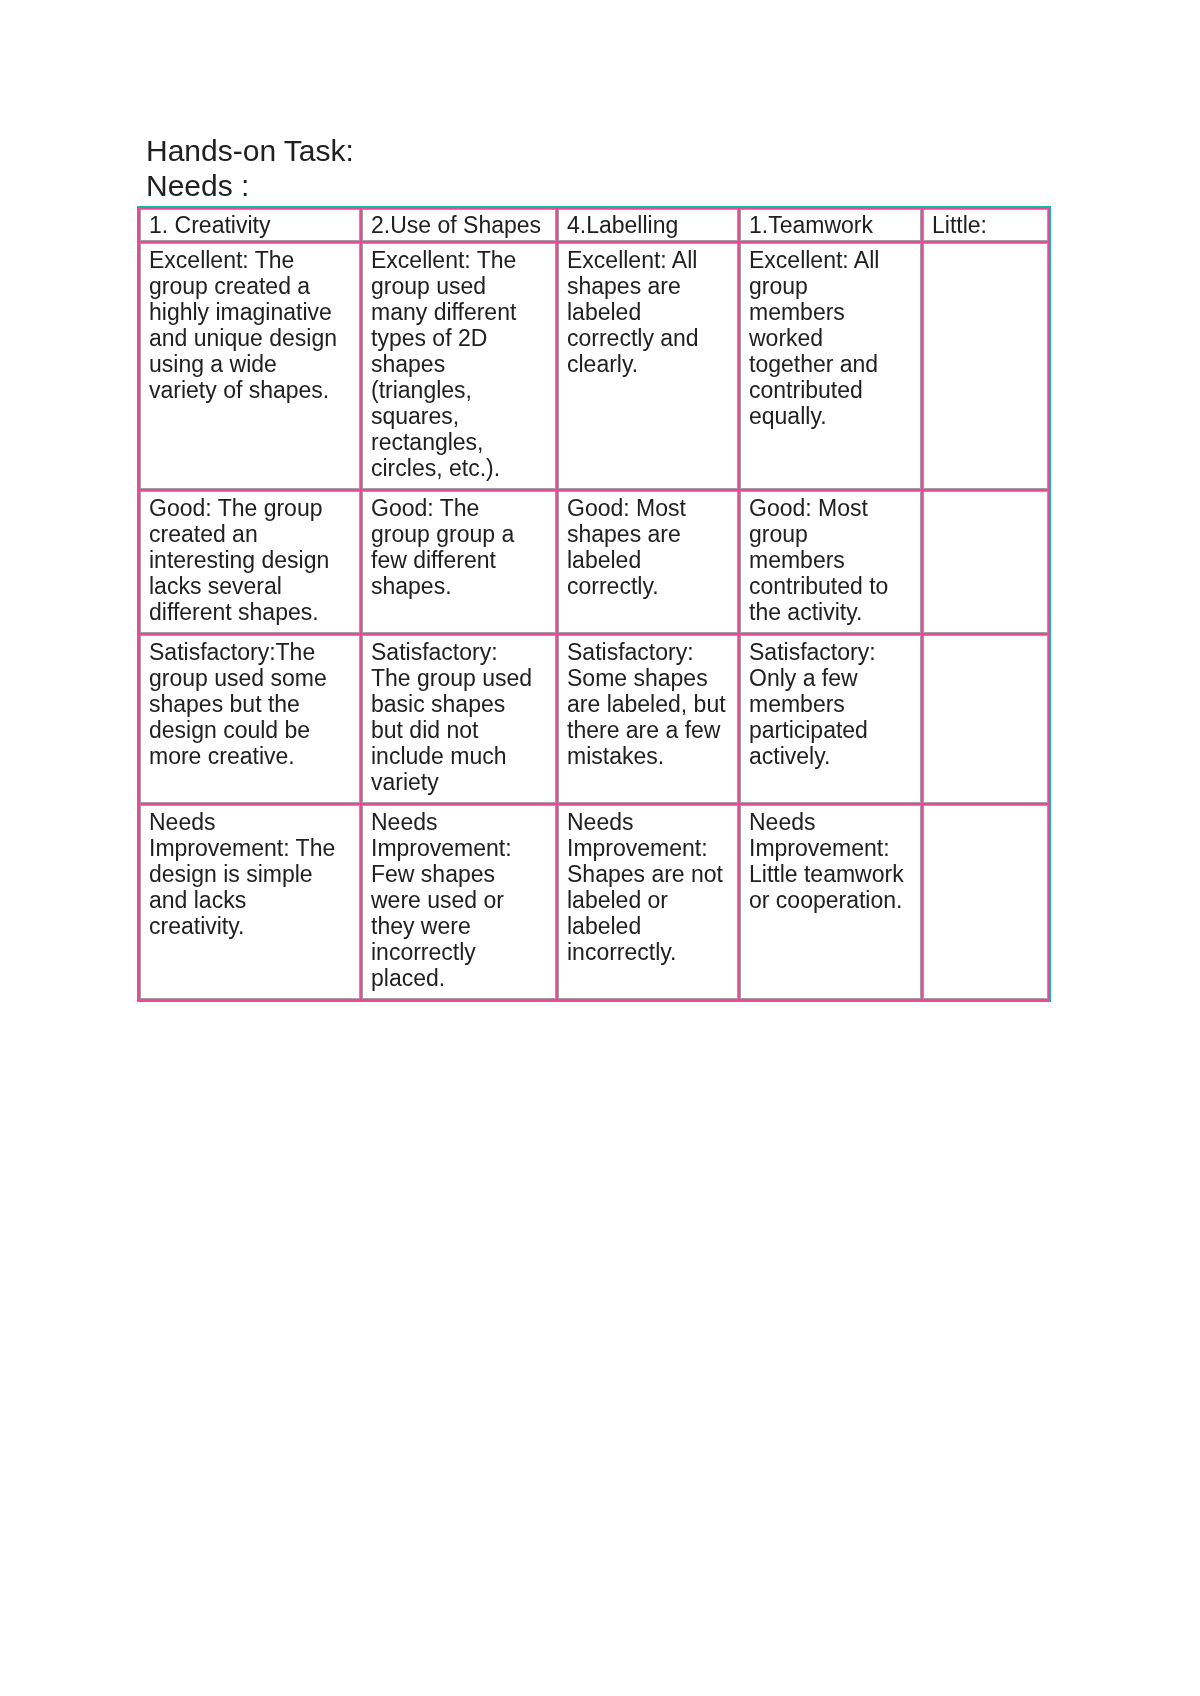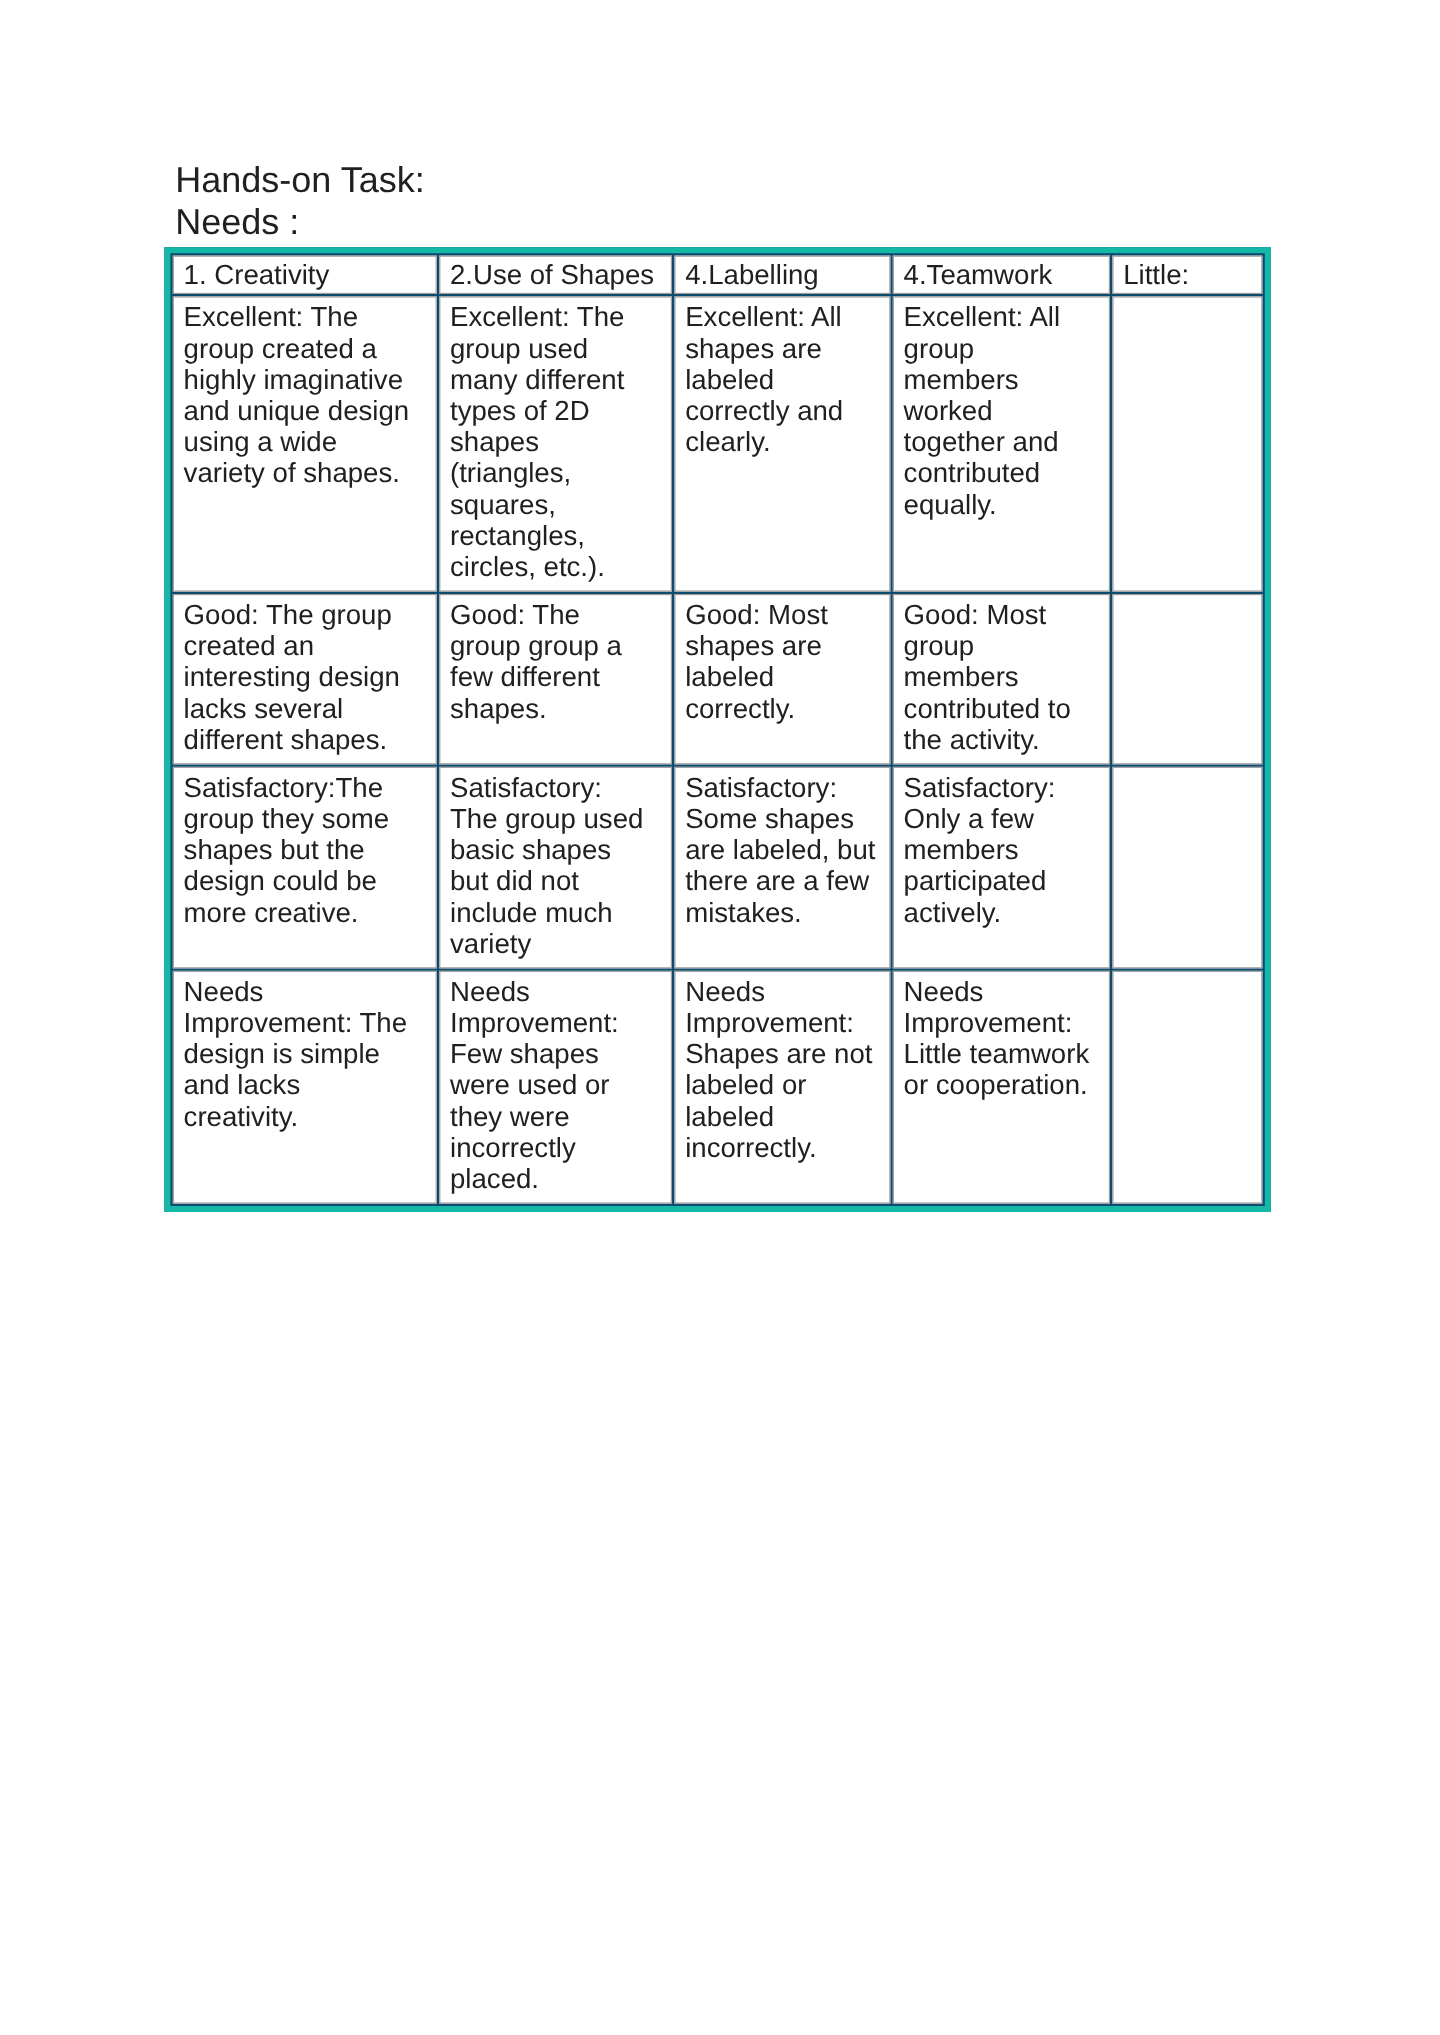--- a/index.html
+++ b/index.html
@@ -29,22 +29,22 @@
     line-height: 35px;
     color: #202020;
   }
   table.rubric {
     position: absolute;
     left: 137px;
     top: 206px;
     table-layout: fixed;
     border-collapse: separate;
     border-spacing: 2px;
-    border: 5px solid #14b8a6;
-    background: #0c4a6e;
+    border: 1px solid #14b8a6;
+    background: #ec4899;
   }
   table.rubric col.c1 { width: 220px; }
   table.rubric col.c2 { width: 194px; }
   table.rubric col.c3 { width: 180px; }
   table.rubric col.c4 { width: 181px; }
   table.rubric col.c5 { width: 125px; }
   table.rubric th,
   table.rubric td {
     box-sizing: border-box;
     border: 1px solid #a0a0a0;
@@ -81,21 +81,21 @@
         <col class="c2">
         <col class="c3">
         <col class="c4">
         <col class="c5">
     </colgroup>
     <thead>
       <tr>
         <th>1. Creativity</th>
         <th>2.Use of Shapes</th>
         <th>4.Labelling</th>
-        <th>4.Teamwork</th>
+        <th>1.Teamwork</th>
         <th>Little:</th>
       </tr>
     </thead>
     <tbody>
       <tr class="row-excellent">
         <td>Excellent: The
 group created a
 highly imaginative
 and unique design
 using a wide
@@ -139,21 +139,21 @@
 correctly.</td>
         <td>Good: Most
 group
 members
 contributed to
 the activity.</td>
         <td></td>
       </tr>
       <tr>
         <td>Satisfactory:The
-group they some
+group used some
 shapes but the
 design could be
 more creative.</td>
         <td>Satisfactory:
 The group used
 basic shapes
 but did not
 include much
 variety</td>
         <td>Satisfactory:

